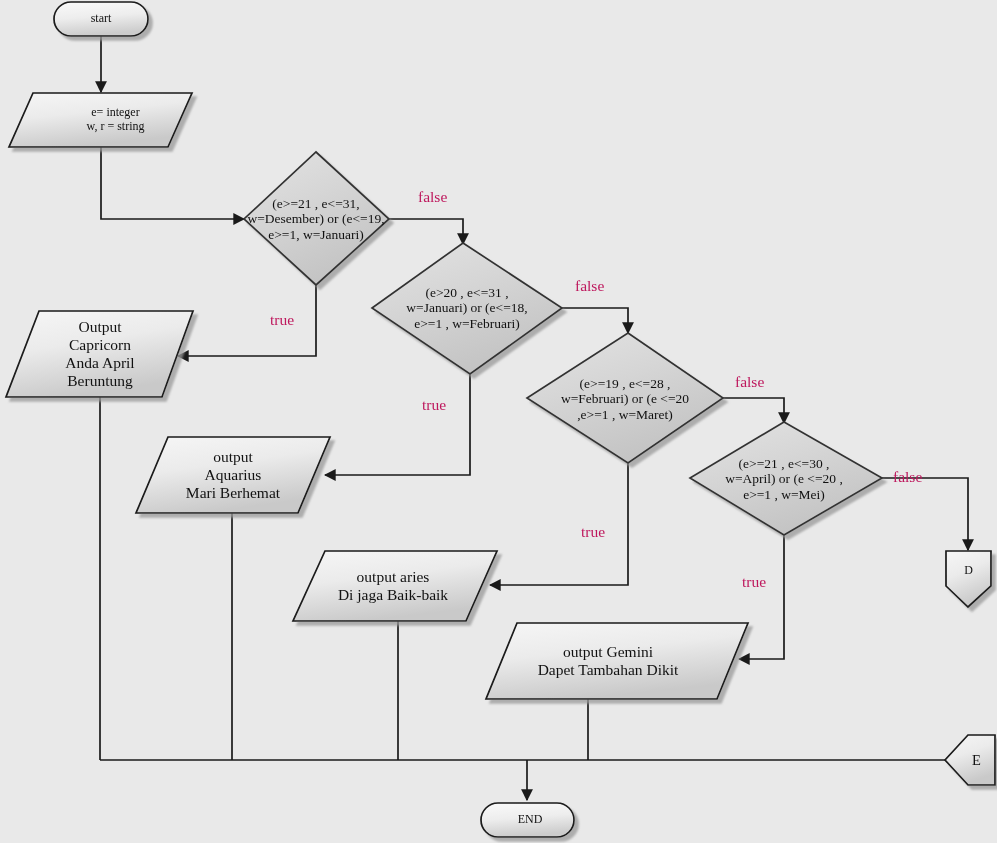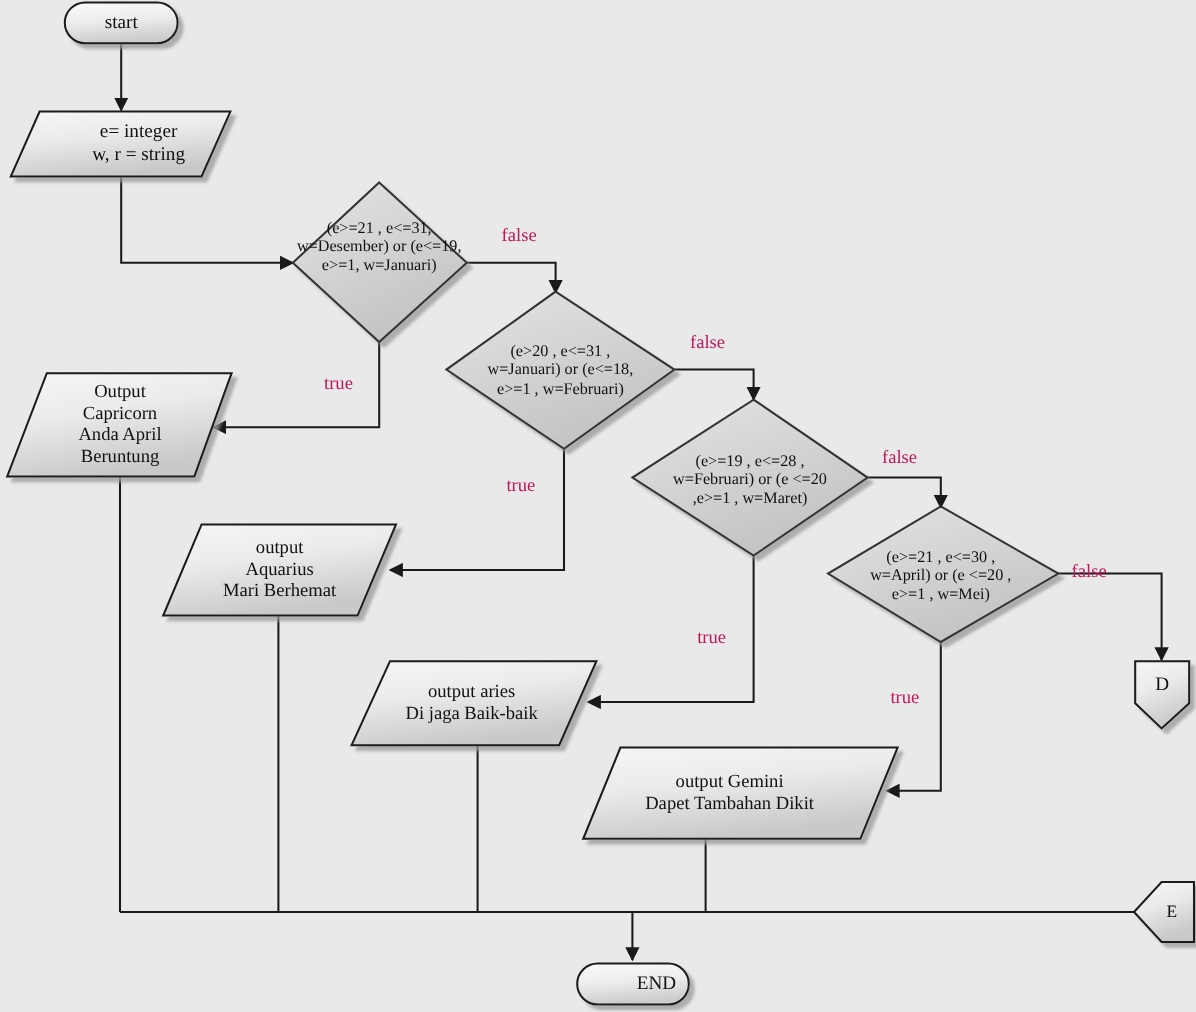--- a/index.html
+++ b/index.html
@@ -43,21 +43,21 @@
   .node-label .ln { display: block; white-space: nowrap; }
   .u { }
   .edge-label {
     position: absolute;
     color: #be185d;
     white-space: nowrap;
   }
   .fs13 { font-size: 13.5px; }
   .fs14 { font-size: 14.5px; }
   .fs15 { font-size: 15.5px; }
-  .fs16 { font-size: 16px; border-radius: 13px; }
+  .fs16 { font-size: 12px; border-radius: 13px; }
 </style>
 </head>
 <body>
 
 <div id="chart-root">
 
   <svg class="flow" viewBox="0 0 997 843">
     <defs>
       <linearGradient id="gradShape" x1="0" y1="0" x2="0.35" y2="1">
         <stop offset="0%" stop-color="#f6f6f6"></stop>
@@ -143,21 +143,21 @@
 
   <div class="node-label fs16" style="left:54px; top:2px; width:94px; height:34px;">
     <span class="ln">start</span>
   </div>
 
   <div class="node-label fs16" style="left:24px; top:93px; width:183px; height:54px;">
     <span class="ln">e= integer</span>
     <span class="ln">w, r = string</span>
   </div>
 
-  <div class="node-label fs13" style="left:228px; top:164px; width:176px; height:82px;">
+  <div class="node-label fs13" style="left:228px; top:178px; width:176px; height:82px;">
     <span class="ln">(e&gt;=21 , e&lt;=31,</span>
     <span class="ln">w=Desember) or (e&lt;=19,</span>
     <span class="ln">e&gt;=1, w=Januari)</span>
   </div>
 
   <div class="node-label fs13" style="left:378px; top:267px; width:178px; height:82px;align-items:center;">
     <span class="ln">(e&gt;20 , e&lt;=31 ,</span>
     <span class="ln">w=Januari)  or  (e&lt;=18,</span>
     <span class="ln">e&gt;=1 , w=Februari)</span>
   </div>
@@ -198,21 +198,21 @@
   </div>
 
   <div class="node-label fs16" style="left:946px; top:551px; width:45px; height:40px;">
     <span class="ln">D</span>
   </div>
 
   <div class="node-label fs14" style="left:958px; top:735px; width:37px; height:50px;">
     <span class="ln">E</span>
   </div>
 
-  <div class="node-label fs16" style="left:493px; top:803px; width:108px; height:34px;">
+  <div class="node-label fs16" style="left:476px; top:803px; width:108px; height:34px;">
     <span class="ln">END</span>
   </div>
 
   <div class="edge-label fs15" style="left:418px; top:188px;">false</div>
   <div class="edge-label fs15" style="left:575px; top:277px;">false</div>
   <div class="edge-label fs15" style="left:735px; top:373px;">false</div>
   <div class="edge-label fs15" style="left:893px; top:468px;">false</div>
 
   <div class="edge-label fs15" style="left:270px; top:311px;">true</div>
   <div class="edge-label fs15" style="left:422px; top:396px;">true</div>

